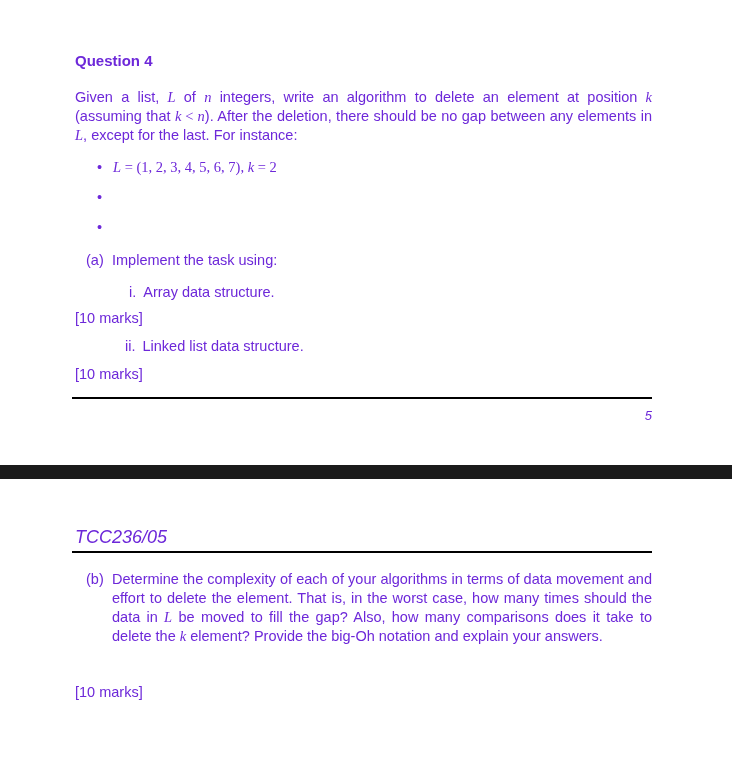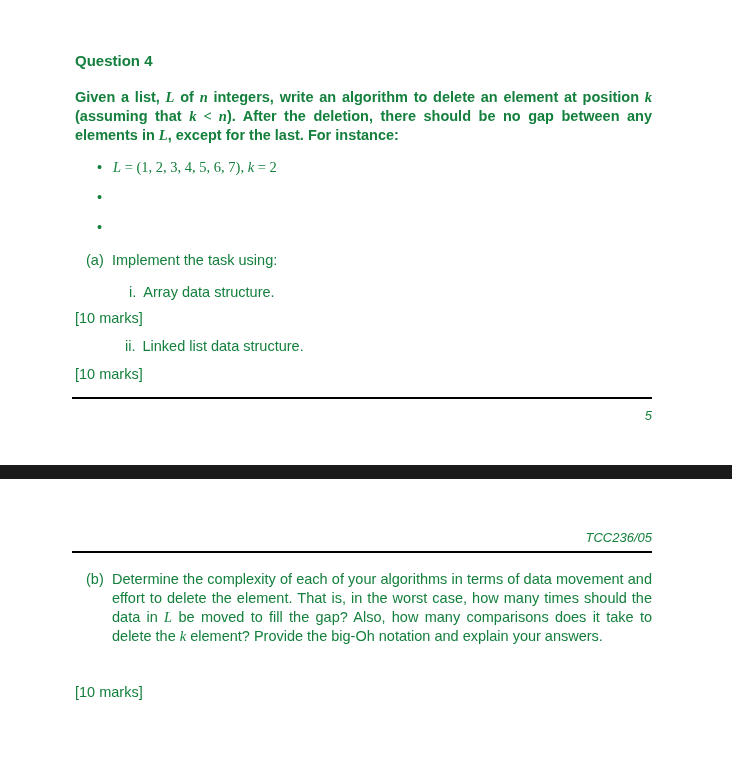--- a/index.html
+++ b/index.html
@@ -1,34 +1,34 @@
 <!DOCTYPE html>
 <html><head>
 <meta charset="utf-8">
 <style>
   * { margin:0; padding:0; box-sizing:border-box; }
   html, body { background:#ffffff; }
   .canvas {
     position:relative;
     width:732px; height:764px;
     background:#ffffff;
-    color:#15803d;
+    color:#6d28d9;
     font-family:"Liberation Sans", sans-serif;
     font-size:14.5px;
     line-height:19px;
     overflow:hidden;
   }
   .abs { position:absolute; }
 
   .math { font-family:"Liberation Serif", serif; font-style:italic; }
   .mrm  { font-family:"Liberation Serif", serif; }
 
   .q-heading { left:75px; top:51px; font-weight:bold; font-size:15px; }
 
-  .intro { left:75px; top:88px; width:577px; text-align:justify;font-weight:bold; }
+  .intro { left:75px; top:88px; width:577px; text-align:justify; }
 
   .bullets { left:97px; top:158px; width:556px; }
   .bullet { display:flex; margin-bottom:11px; }
   .bullet .dot { width:16px; flex:0 0 16px; }
 
   .part-a-row { left:86px; top:251px; }
   .part-label { display:inline-block; width:26px; }
 
   .sub-i  { left:129px; top:283px; }
   .sub-ii { left:125px; top:337px; }
@@ -41,22 +41,22 @@
 
   .rule { height:2px; background:#000; }
   .rule-1 { left:72px; top:397px; width:580px; }
   .rule-2 { left:72px; top:551px; width:580px; }
 
   .page-num { left:75px; top:406px; width:577px; text-align:right;
               font-style:italic; font-size:13px; }
 
   .sep-bar { left:0; top:465px; width:732px; height:14px; background:#1b1b1b; }
 
-  .course-code { left:75px; top:528px; width:577px; text-align:right;
-                 font-style:italic; font-size:13px; }
+  .course-code { left:75px; top:528px; width:577px; text-align:left;
+                 font-style:italic; font-size:18px; }
 
   .part-b { left:86px; top:570px; width:566px; display:flex; }
   .part-b .part-label { flex:0 0 26px; }
   .part-b .pb-text { flex:1; text-align:justify; }
 </style>
 </head>
 <body>
 
 <div class="canvas">
 

